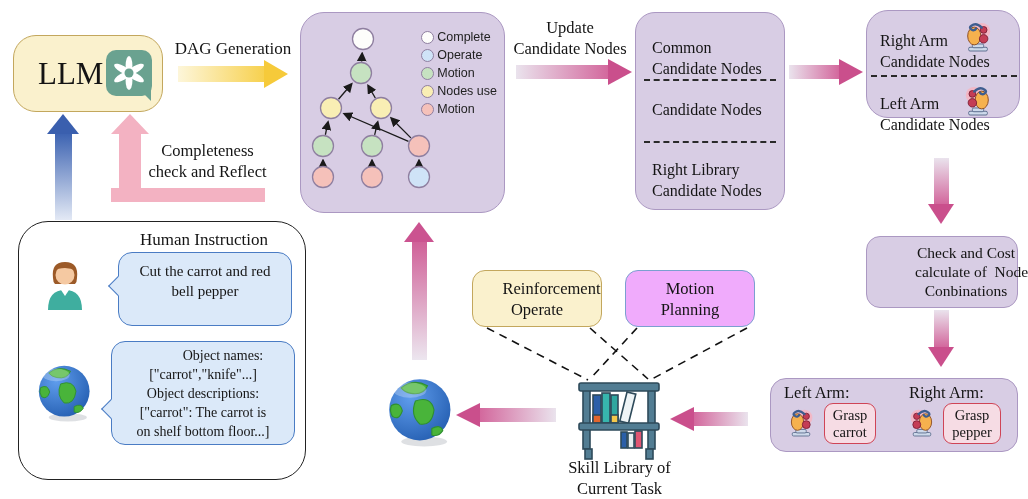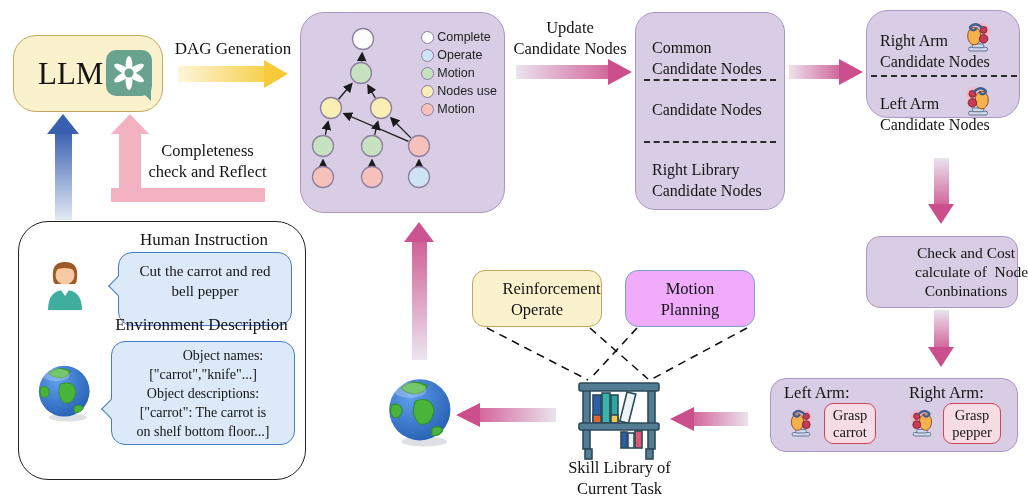--- a/index.html
+++ b/index.html
@@ -344,23 +344,20 @@
       <path d="M3,52 Q3,32 20,32 Q37,32 37,52 Z" fill="#3fae9f"></path>
       <path d="M16,32 L20,38 L24,32 Z" fill="#ffffff"></path>
     </svg>
     <div class="bubble" style="left:99px;top:30px;width:174px;height:74px;">
       <div class="tail" style="top:26px;"></div>
       <div class="ctr lbl" style="margin-top:9px;font-size:15px;line-height:1.3;">
         <span style="display:block;">Cut the carrot and red</span>
         <span style="display:block;">bell pepper</span>
       </div>
     </div>
-    <div class="abs ctr" style="left:80px;top:93px;width:205px;font-size:17px;">
-      <span>Environment Description</span>
-    </div>
     <svg class="abs" style="left:18px;top:142px;" width="58" height="58" viewBox="0 0 64 64">
       <use href="#earth-def"></use>
     </svg>
     <div class="bubble" style="left:92px;top:119px;width:184px;height:104px;">
       <div class="tail" style="top:60px;"></div>
       <div class="ctr lbl" style="margin-top:4px;font-size:14px;line-height:1.36;">
         <span style="display:block;padding-left:40px;">Object names:</span>
         <span style="display:block;">["carrot","knife"...]</span>
         <span style="display:block;">Object descriptions:</span>
         <span style="display:block;">["carrot": The carrot is</span>

